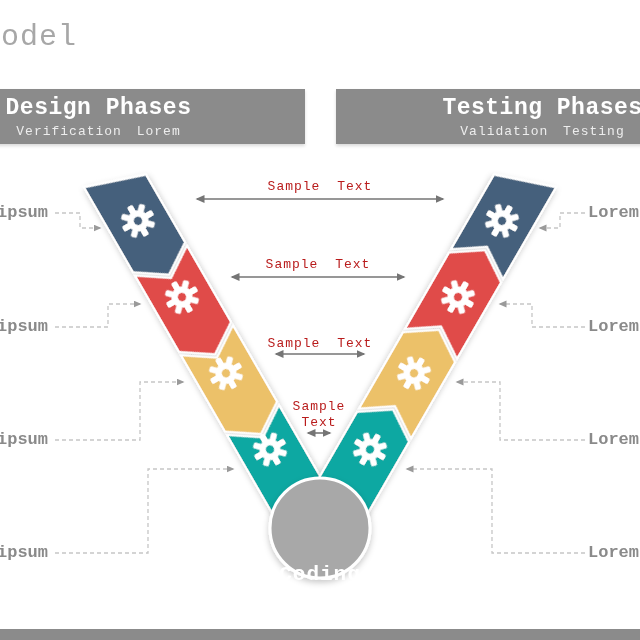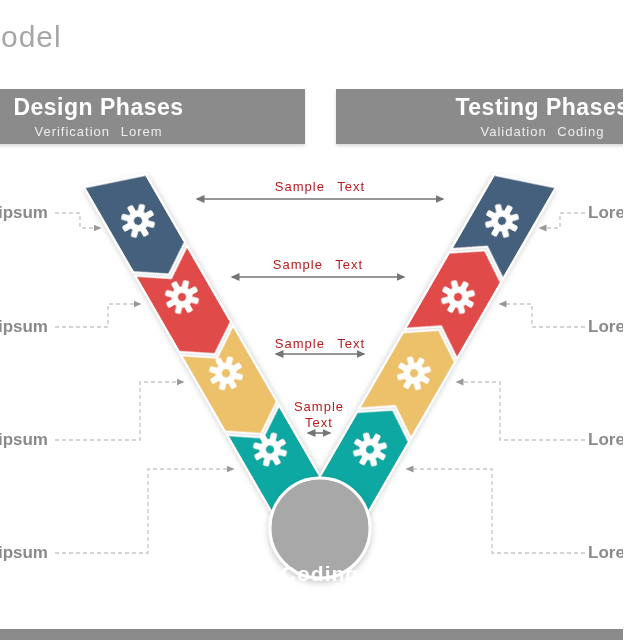--- a/index.html
+++ b/index.html
@@ -1,18 +1,18 @@
 <!DOCTYPE html>
 <html><head>
 <meta charset="utf-8">
 <style>
   html,body{margin:0;padding:0;background:#ffffff;}
   .stage{
     position:relative;width:623px;height:640px;background:#ffffff;
-    overflow:hidden;font-family:Liberation Sans, sans-serif;
+    overflow:hidden;font-family:Liberation Mono, monospace;padding-left:18px;
   }
   .slide-title{
     position:absolute;left:1px;top:20px;font-size:30px;color:#a7a7a7;
     letter-spacing:1px;white-space:nowrap;
   }
   .hdr{
     position:absolute;top:89px;width:413px;height:55px;background:#8b8b8b;
     display:flex;flex-direction:column;align-items:center;justify-content:center;
     gap:3px;box-shadow:0 2px 3px rgba(0,0,0,0.15);
   }
@@ -47,21 +47,21 @@
 
   <div class="slide-title">odel</div>
 
   <div class="hdr hdr-left">
     <div class="hdr-title">Design Phases</div>
     <div class="hdr-sub">Verification Lorem</div>
   </div>
 
   <div class="hdr hdr-right">
     <div class="hdr-title">Testing Phases</div>
-    <div class="hdr-sub">Validation Coding</div>
+    <div class="hdr-sub">Validation Testing</div>
   </div>
 
   <svg class="diagram-svg" width="640" height="640" viewBox="0 0 640 640">
     <defs>
       <filter id="ds" x="-30%" y="-30%" width="160%" height="160%">
         <feDropShadow dx="0" dy="3" stdDeviation="3" flood-color="#000000" flood-opacity="0.22"></feDropShadow>
       </filter>
       <marker id="mgray" markerWidth="9" markerHeight="8" refX="6.5" refY="3.5" orient="auto" markerUnits="userSpaceOnUse">
         <path d="M0,0 L8,3.5 L0,7 Z" fill="#9a9a9a"></path>
       </marker>

